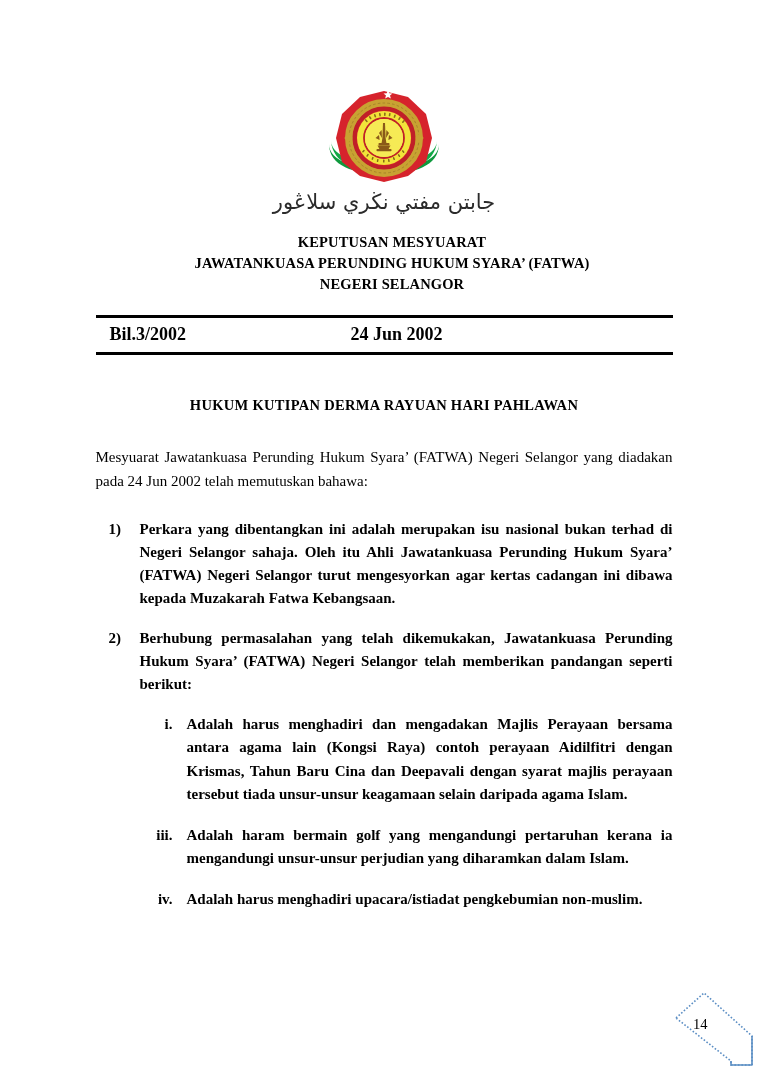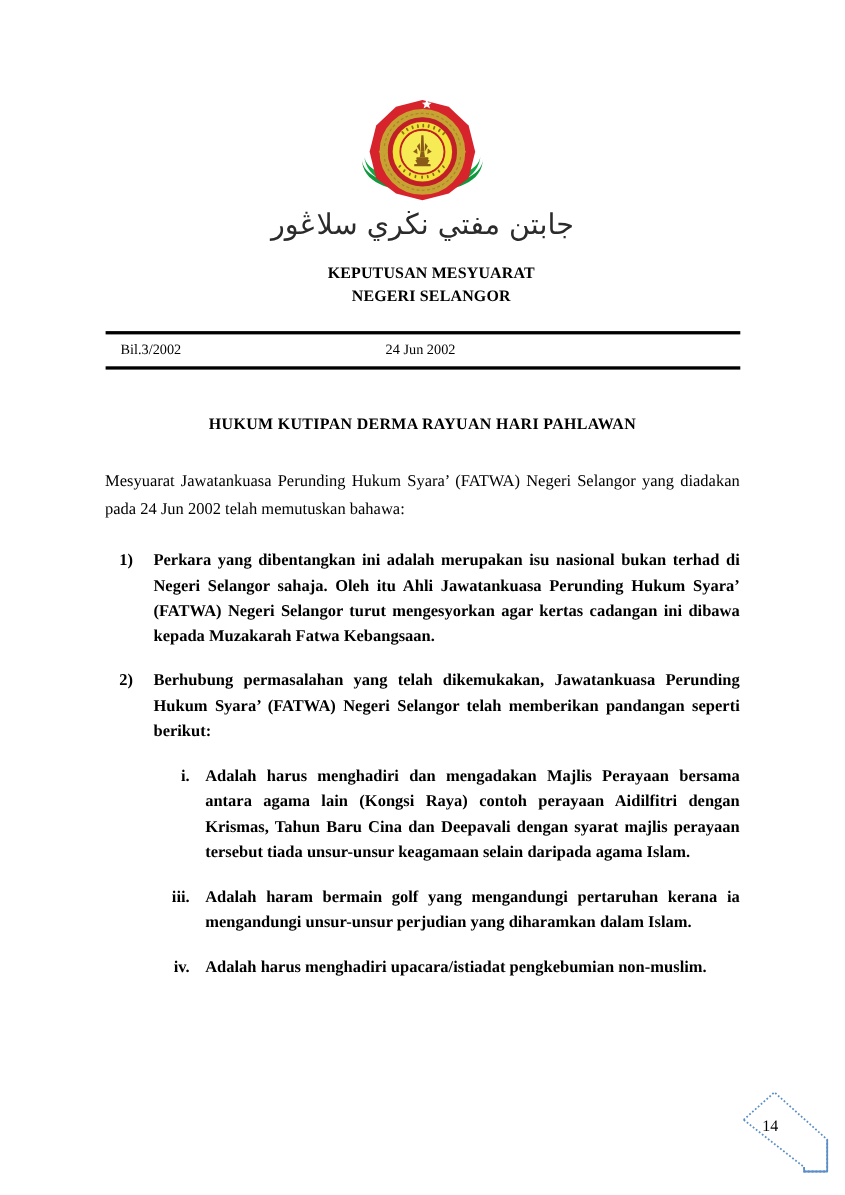--- a/index.html
+++ b/index.html
@@ -21,21 +21,21 @@
     width: 100%;
     padding-top: 86px;
     display: flex;
     flex-direction: column;
     align-items: center;
   }
   .crest { display: block; }
   .jawi-line {
     margin-top: 2px;
     font-family: "DejaVu Sans", sans-serif;
-    font-size: 26px;
+    font-size: 21px;
     line-height: 1.35;
     color: #2b2b2b;
     direction: rtl;
     letter-spacing: -0.5px;
   }
 
   
   .doc-title {
     margin-top: 16px;
     text-align: center;
@@ -49,22 +49,23 @@
   
   .meta-block {
     margin: 21px auto 0 auto;
     width: 577px;
     border-top: 3px solid #000;
     border-bottom: 3px solid #000;
     padding: 6px 0 7px 0;
   }
   .meta-row {
     display: flex;
-    font-size: 13px;
+    font-size: 18px;
     padding-left: 14px;
+    font-weight: bold;
   }
   .meta-bil { width: 241px; }
   .meta-date { }
 
   
   .subject {
     margin-top: 42px;
     text-align: center;
     font-weight: bold;
     font-size: 14.5px;
@@ -230,20 +231,21 @@
         <rect x="89" y="68" width="1.5" height="3" rx="0.6" transform="rotate(-32 90 69)"></rect>
         <rect x="93" y="64" width="1.5" height="3" rx="0.6" transform="rotate(-42 94 65)"></rect>
       </g>
     </svg>
 
     <div class="jawi-line">جابتن مفتي نڬري سلاڠور</div>
   </div>
 
   <div class="doc-title">
     <div>KEPUTUSAN MESYUARAT</div>
+    <div>JAWATANKUASA PERUNDING HUKUM SYARA’ (FATWA)</div>
     <div>NEGERI SELANGOR</div>
   </div>
 
   <div class="meta-block">
     <div class="meta-row">
       <span class="meta-bil">Bil.3/2002</span>
       <span class="meta-date">24 Jun 2002</span>
     </div>
   </div>
 

